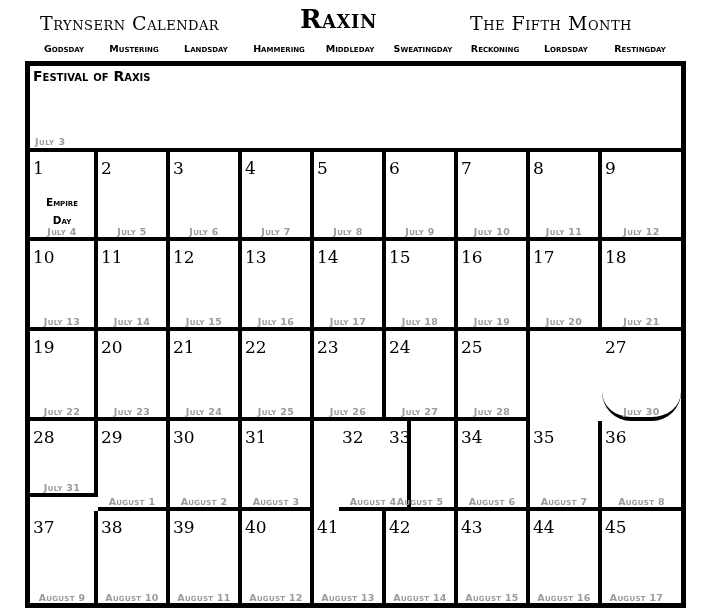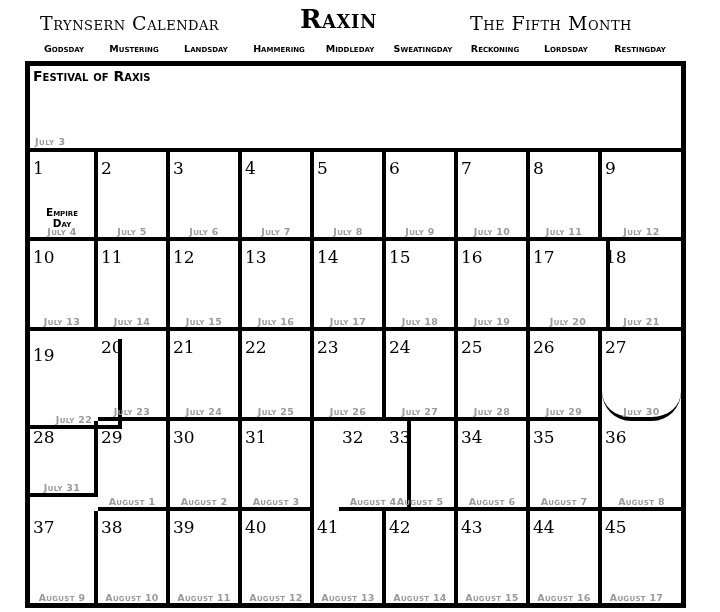--- a/index.html
+++ b/index.html
@@ -12,21 +12,21 @@
   .frame { position:absolute; left:25px; top:61px; width:651px; height:537px; border:5px solid #000; }
   .festival { position:absolute; left:30px; top:66px; width:651px; height:86px; border-bottom:4px solid #000; box-sizing:border-box; }
   .festival-name { position:absolute; left:3px; top:2px; font-size:14px; font-weight:bold; font-variant:small-caps; font-family:"DejaVu Sans", sans-serif; }
   .festival-date { position:absolute; left:5px; bottom:1px; font-size:9.5px; font-weight:bold; color:#9a9a9a; font-variant:small-caps; font-family:"DejaVu Sans", sans-serif; letter-spacing:0.5px; }
   .grid { position:absolute; left:30px; top:152px; width:651px; height:451px; }
   .cell { position:absolute; box-sizing:border-box; border-right:4px solid #000; border-bottom:4px solid #000; }
   .cell.last-col { border-right:none; }
   .cell.last-row { border-bottom:none; }
   .day-num { position:absolute; left:3px; top:6px; font-size:17px; font-family:"DejaVu Serif", serif; }
   .greg { position:absolute; left:0; right:0; bottom:0px; text-align:center; font-size:9.5px; font-weight:bold; color:#9a9a9a; font-variant:small-caps; font-family:"DejaVu Sans", sans-serif; white-space:nowrap; letter-spacing:0.3px; }
-  .holiday { position:absolute; left:0; right:0; bottom:8px; text-align:center; font-size:10.5px; font-weight:bold; font-variant:small-caps; font-family:"DejaVu Sans", sans-serif; line-height:11px; }
+  .holiday { position:absolute; left:0; right:0; bottom:8px; text-align:center; font-size:10.5px; font-weight:bold; font-variant:small-caps; font-family:"DejaVu Sans", sans-serif; line-height:18px; }
 </style>
 </head>
 <body>
 
 <div class="title-left">Trynsern Calendar</div>
 <div class="title-center">Raxin</div>
 <div class="title-right">The Fifth Month</div>
 
 <div class="weekdays">
   <span class="wd" style="left:64px">Godsday</span>
@@ -106,29 +106,29 @@
       <span class="greg">July 17</span>
     </div>
     <div class="cell" style="left: 356px; top: 89px; width: 72px; height: 90px;">
       <span class="day-num">15</span>
       <span class="greg">July 18</span>
     </div>
     <div class="cell" style="left: 428px; top: 89px; width: 72px; height: 90px;">
       <span class="day-num">16</span>
       <span class="greg">July 19</span>
     </div>
-    <div class="cell" style="left: 500px; top: 89px; width: 80px; height: 90px;">
+    <div class="cell" style="left: 500px; top: 89px; width: 72px; height: 90px;">
       <span class="day-num">17</span>
       <span class="greg">July 20</span>
     </div>
     <div class="cell last-col" style="left: 572px; top: 89px; width: 79px; height: 90px;">
       <span class="day-num">18</span>
       <span class="greg">July 21</span>
     </div>
-    <div class="cell" style="left: 0px; top: 187px; width: 92px; height: 90px;">
+    <div class="cell" style="left: 0px; top: 179px; width: 68px; height: 90px;">
       <span class="day-num">19</span>
       <span class="greg">July 22</span>
     </div>
     <div class="cell" style="left: 68px; top: 179px; width: 72px; height: 90px;">
       <span class="day-num">20</span>
       <span class="greg">July 23</span>
     </div>
     <div class="cell" style="left: 140px; top: 179px; width: 72px; height: 90px;">
       <span class="day-num">21</span>
       <span class="greg">July 24</span>
@@ -142,24 +142,20 @@
       <span class="greg">July 26</span>
     </div>
     <div class="cell" style="left: 356px; top: 179px; width: 72px; height: 90px;">
       <span class="day-num">24</span>
       <span class="greg">July 27</span>
     </div>
     <div class="cell" style="left: 428px; top: 179px; width: 72px; height: 90px;">
       <span class="day-num">25</span>
       <span class="greg">July 28</span>
     </div>
-    <div class="cell" style="left: 500px; top: 179px; width: 72px; height: 90px;">
-      <span class="day-num">26</span>
-      <span class="greg">July 29</span>
-    </div>
     <div class="cell last-col" style="left: 572px; top: 179px; width: 79px; height: 90px; border-radius: 29px;">
       <span class="day-num">27</span>
       <span class="greg">July 30</span>
     </div>
     <div class="cell" style="left: 0px; top: 269px; width: 68px; height: 76px;">
       <span class="day-num">28</span>
       <span class="greg">July 31</span>
     </div>
     <div class="cell" style="left: 68px; top: 269px; width: 72px; height: 90px;">
       <span class="day-num">29</span>

